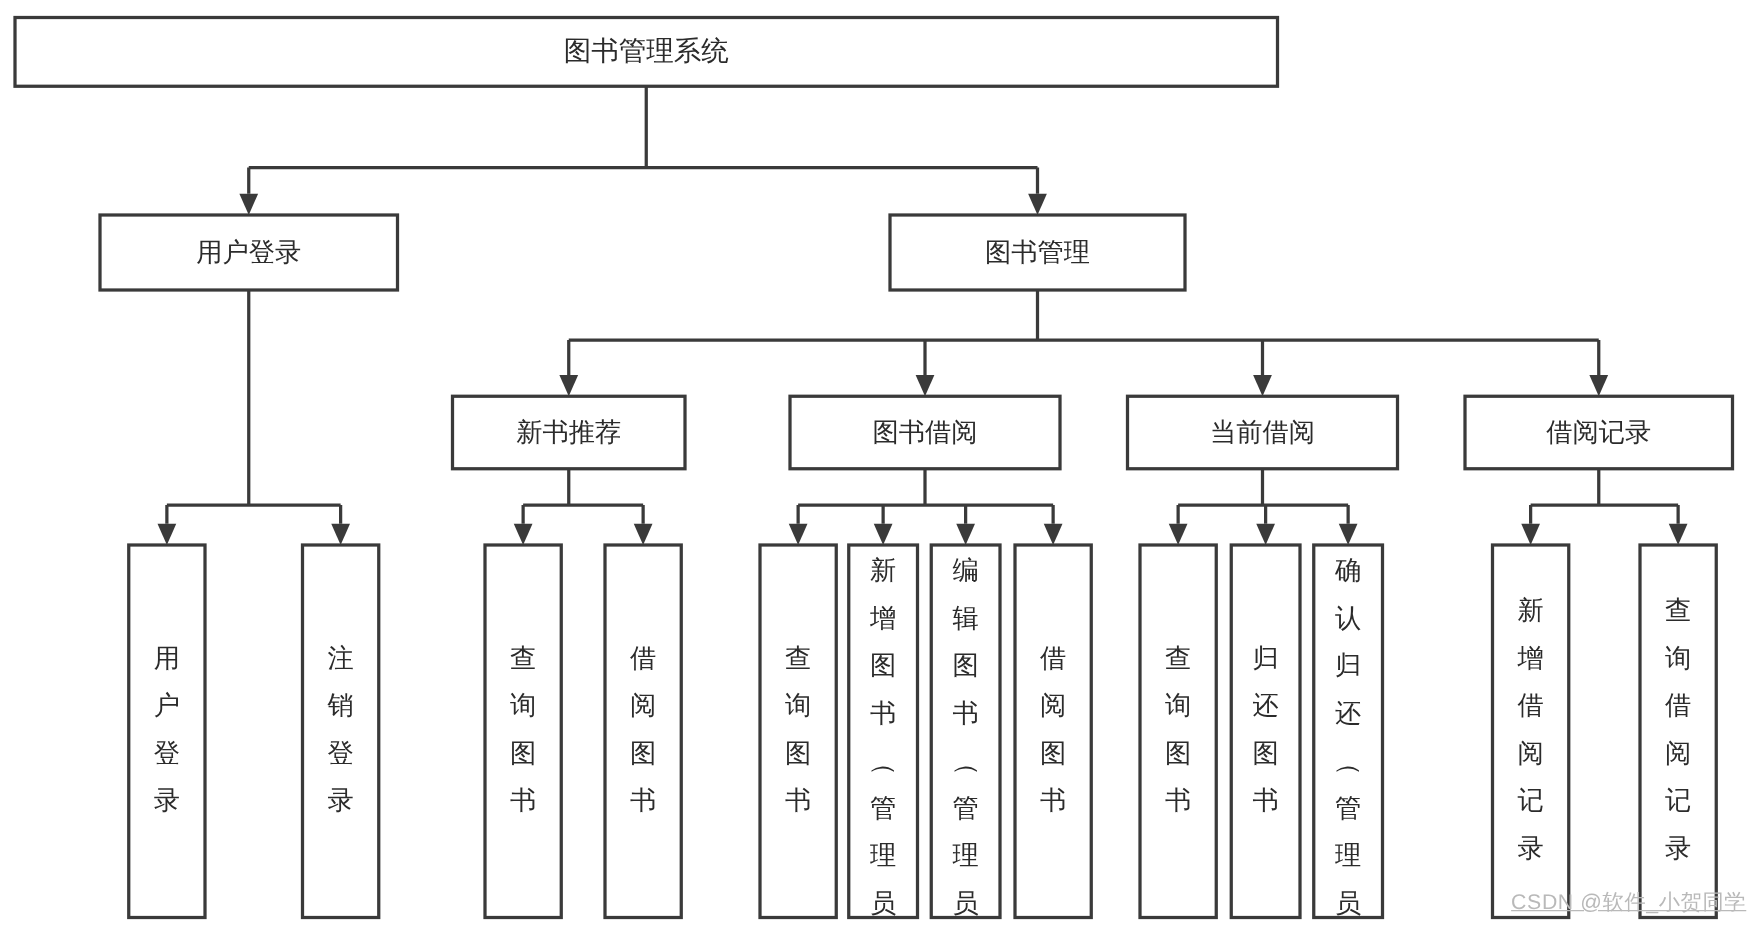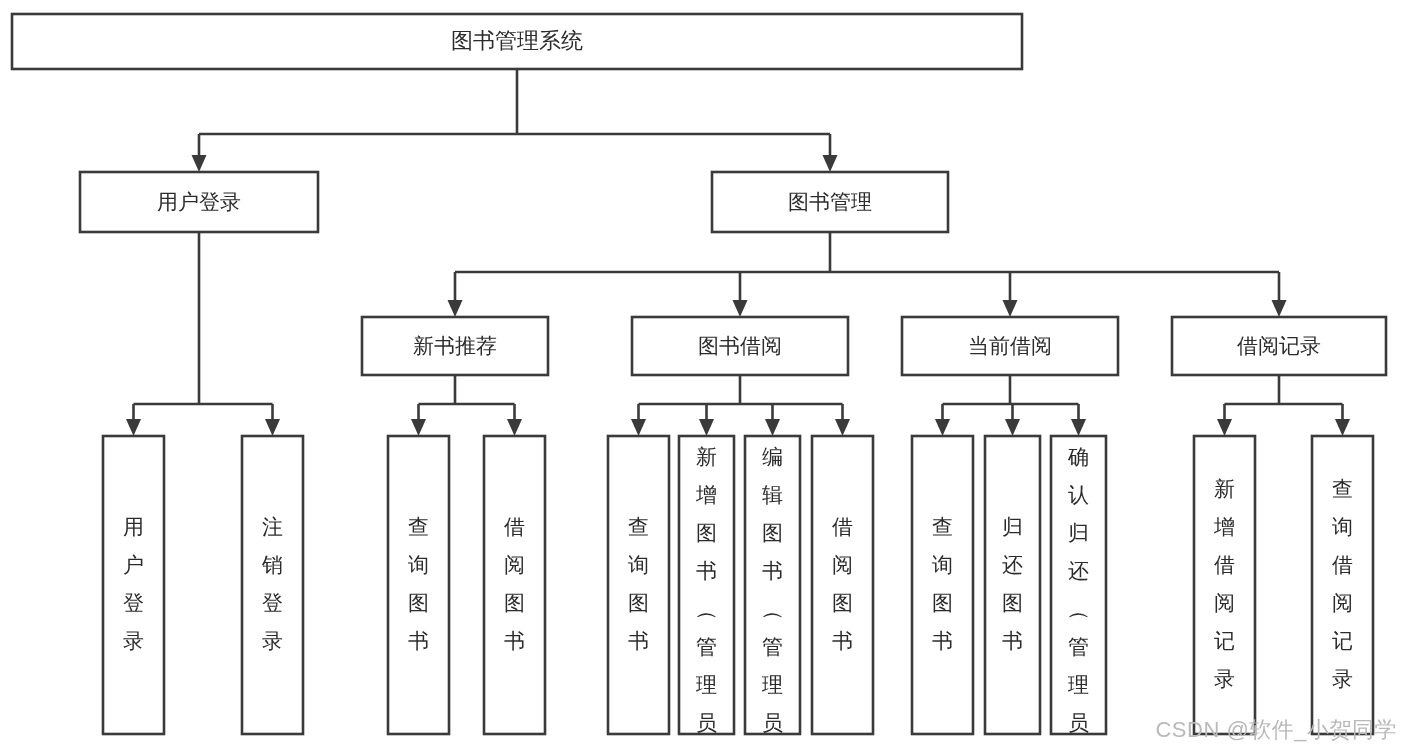--- a/index.html
+++ b/index.html
@@ -58,27 +58,28 @@
     fill: none;
     stroke-linecap: butt;
   }
   .arrow-head {
     fill: #3a3a3a;
     stroke: none;
   }
   .watermark {
     position: absolute;
     right: 8px;
-    bottom: 2px;
-    font-family: "Liberation Sans", "DejaVu Sans", sans-serif;
-    font-size: 22px;
+    bottom: 14px;
+    font-family: "Liberation Sans", "DejaVu Sans", sans-serif;
+    font-size: 17px;
     color: #b9b9b9;
     letter-spacing: 0.5px;
     white-space: nowrap;
     user-select: none;
+    text-decoration: underline;
   }
 </style>
 </head>
 <body>
 
 <div id="diagram-root">
   <svg class="diagram-canvas" viewBox="0 0 1405 747">
     <g id="connector-layer">
         <g>
           <line x1="517" y1="69" x2="517" y2="134" class="connector"></line>

